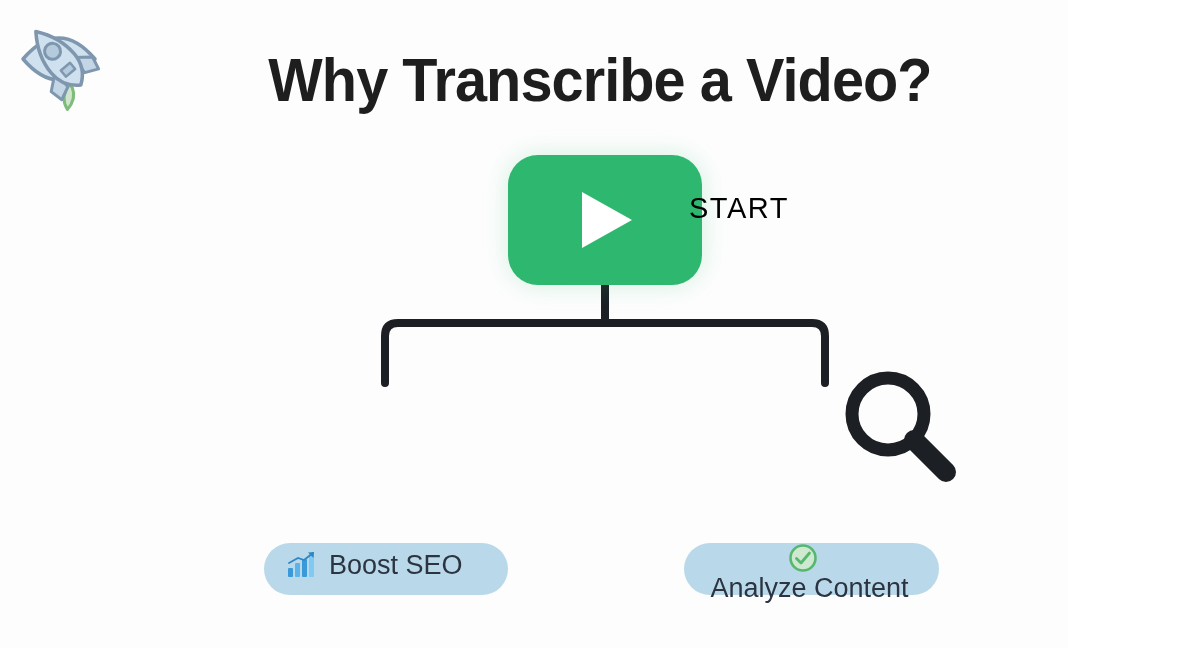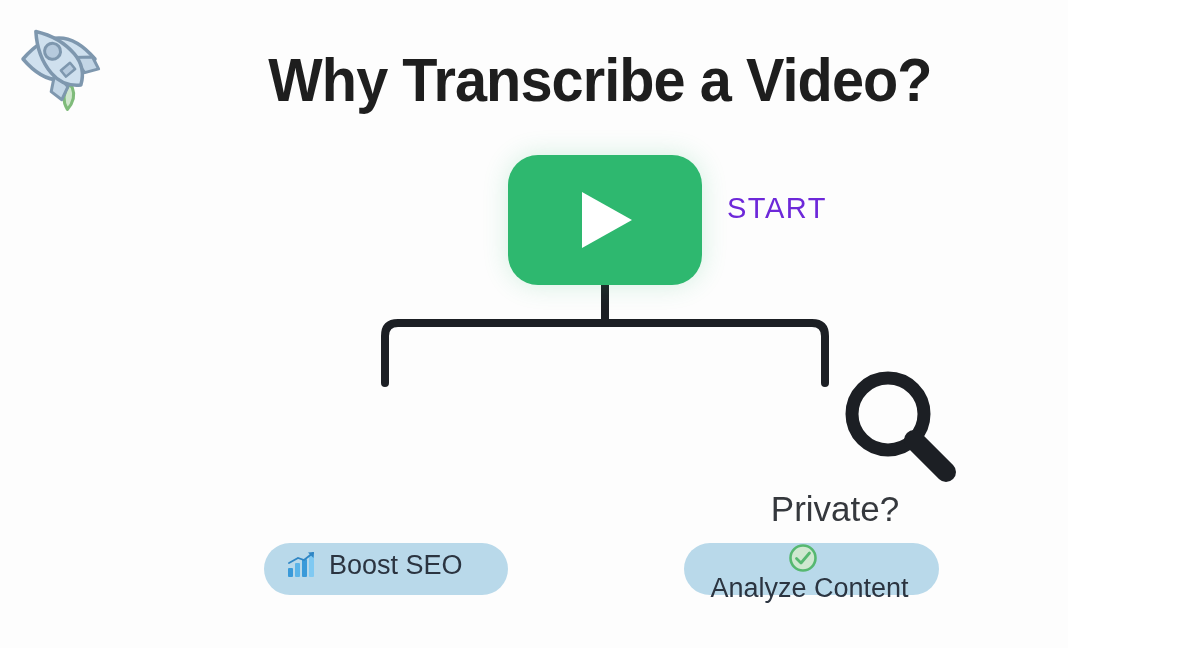--- a/index.html
+++ b/index.html
@@ -60,26 +60,26 @@
     left: 74px;
     top: 37px;
     width: 0;
     height: 0;
     border-top: 28px solid transparent;
     border-bottom: 28px solid transparent;
     border-left: 50px solid #ffffff;
   }
   #start-label {
     position: absolute;
-    left: 727px;
+    left: 689px;
     top: 192px;
     font-size: 29px;
     font-weight: 400;
     letter-spacing: 1.5px;
-    color: #6d28d9;
+    color: #000000;
     white-space: nowrap;
   }
   #branch-left-circle  { left: 326px; top: 371px; }
   #branch-right-circle { left: 766px; top: 371px; }
 
   .branch-icon {
     position: absolute;
     left: 0;
     top: 0;
     width: 118px;
@@ -193,21 +193,20 @@
     </svg>
   </div>
 
   <div id="magnifier-wrap">
     <svg width="130" height="125" viewBox="0 0 130 125" xmlns="http://www.w3.org/2000/svg">
       <circle cx="50" cy="46" r="36" fill="none" stroke="#1c1f24" stroke-width="13"></circle>
       <line x1="76" y1="72" x2="108" y2="104" stroke="#1c1f24" stroke-width="20" stroke-linecap="round"></line>
     </svg>
   </div>
 
-  <div id="label-right" class="branch-label">Private?</div>
 
   <div id="pill-right" class="pill">
     <svg class="pill-icon" viewBox="0 0 30 30" xmlns="http://www.w3.org/2000/svg">
       <circle cx="15" cy="15" r="12.5" fill="#cfe8d0" stroke="#56b870" stroke-width="2.6"></circle>
       <path d="M 8.5 15.5 L 13 20 L 21.5 10" fill="none" stroke="#56b870" stroke-width="2.8" stroke-linecap="round" stroke-linejoin="round"></path>
     </svg>
     <span class="pill-text">Analyze Content</span>
   </div>
 
 </div>

